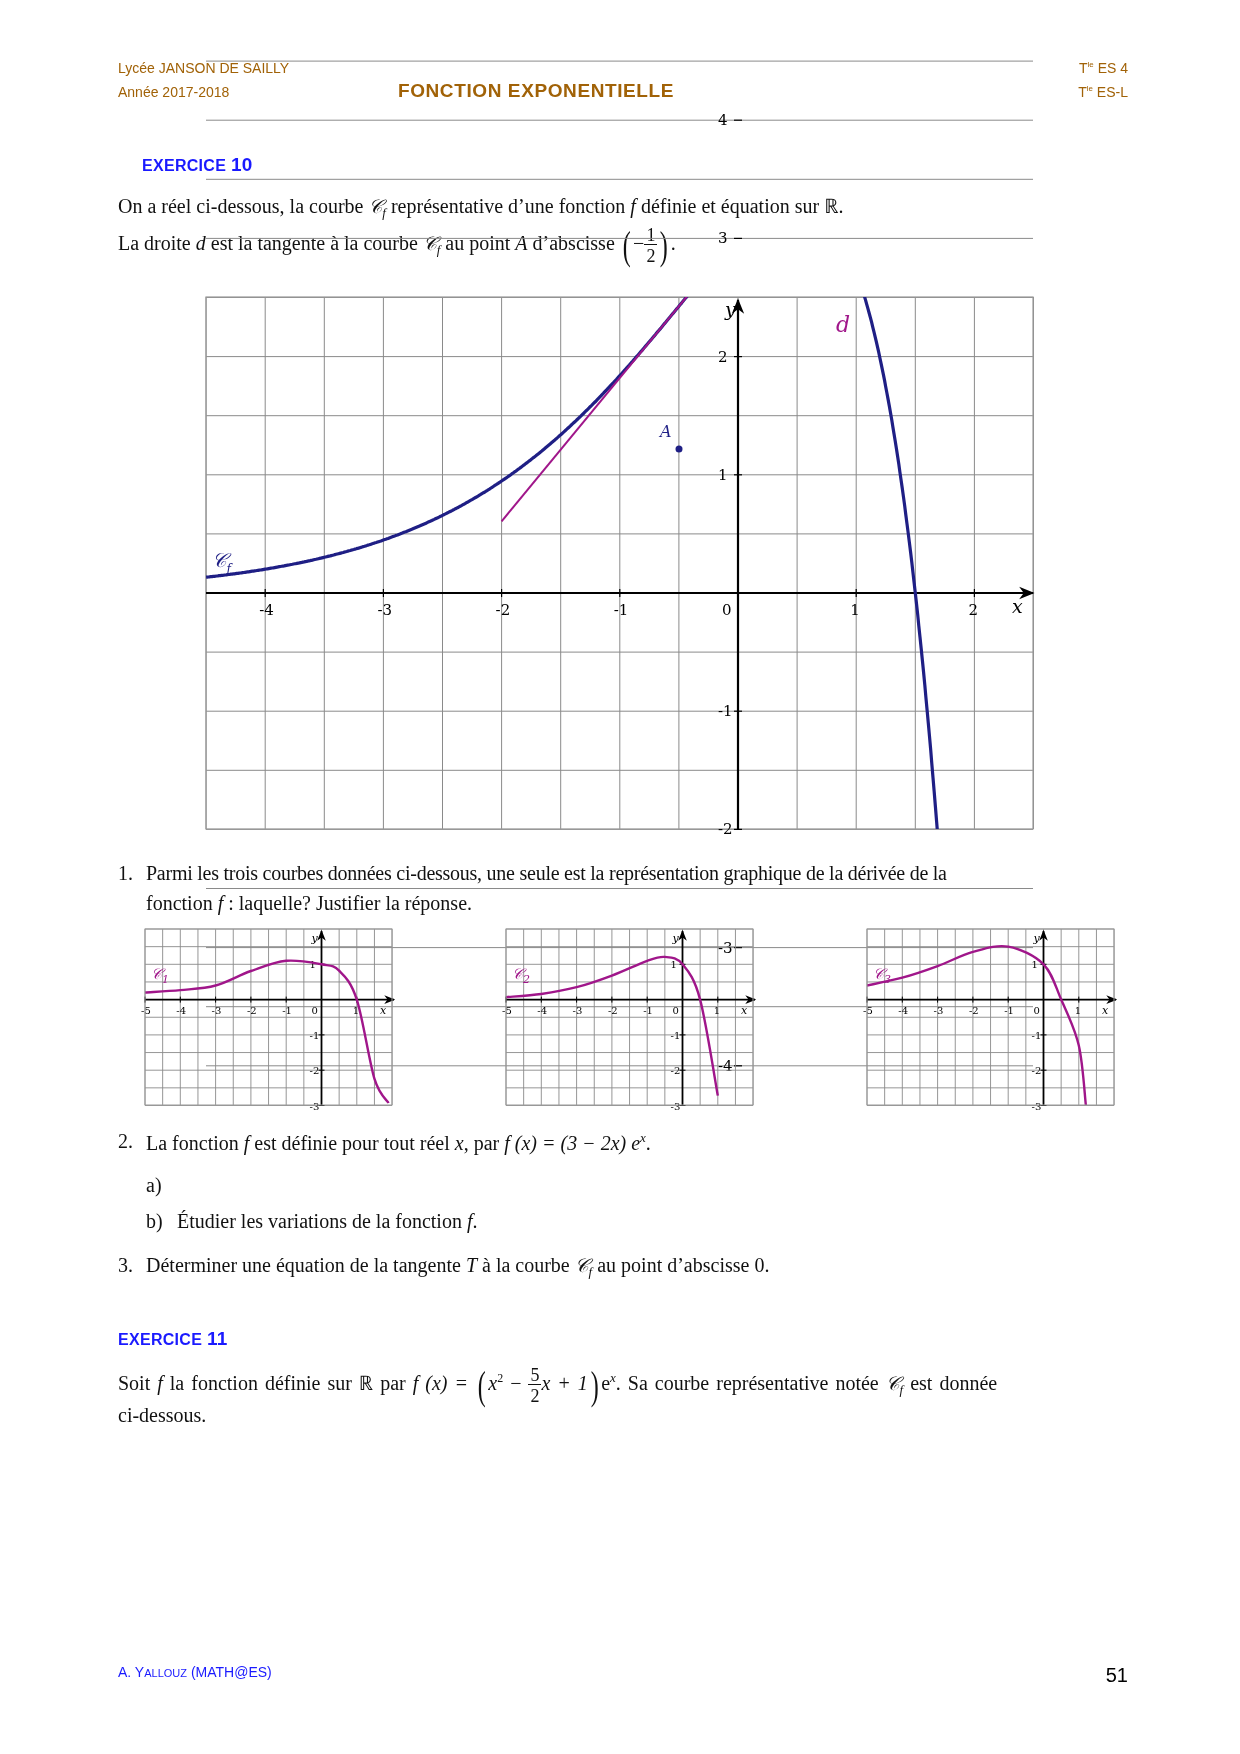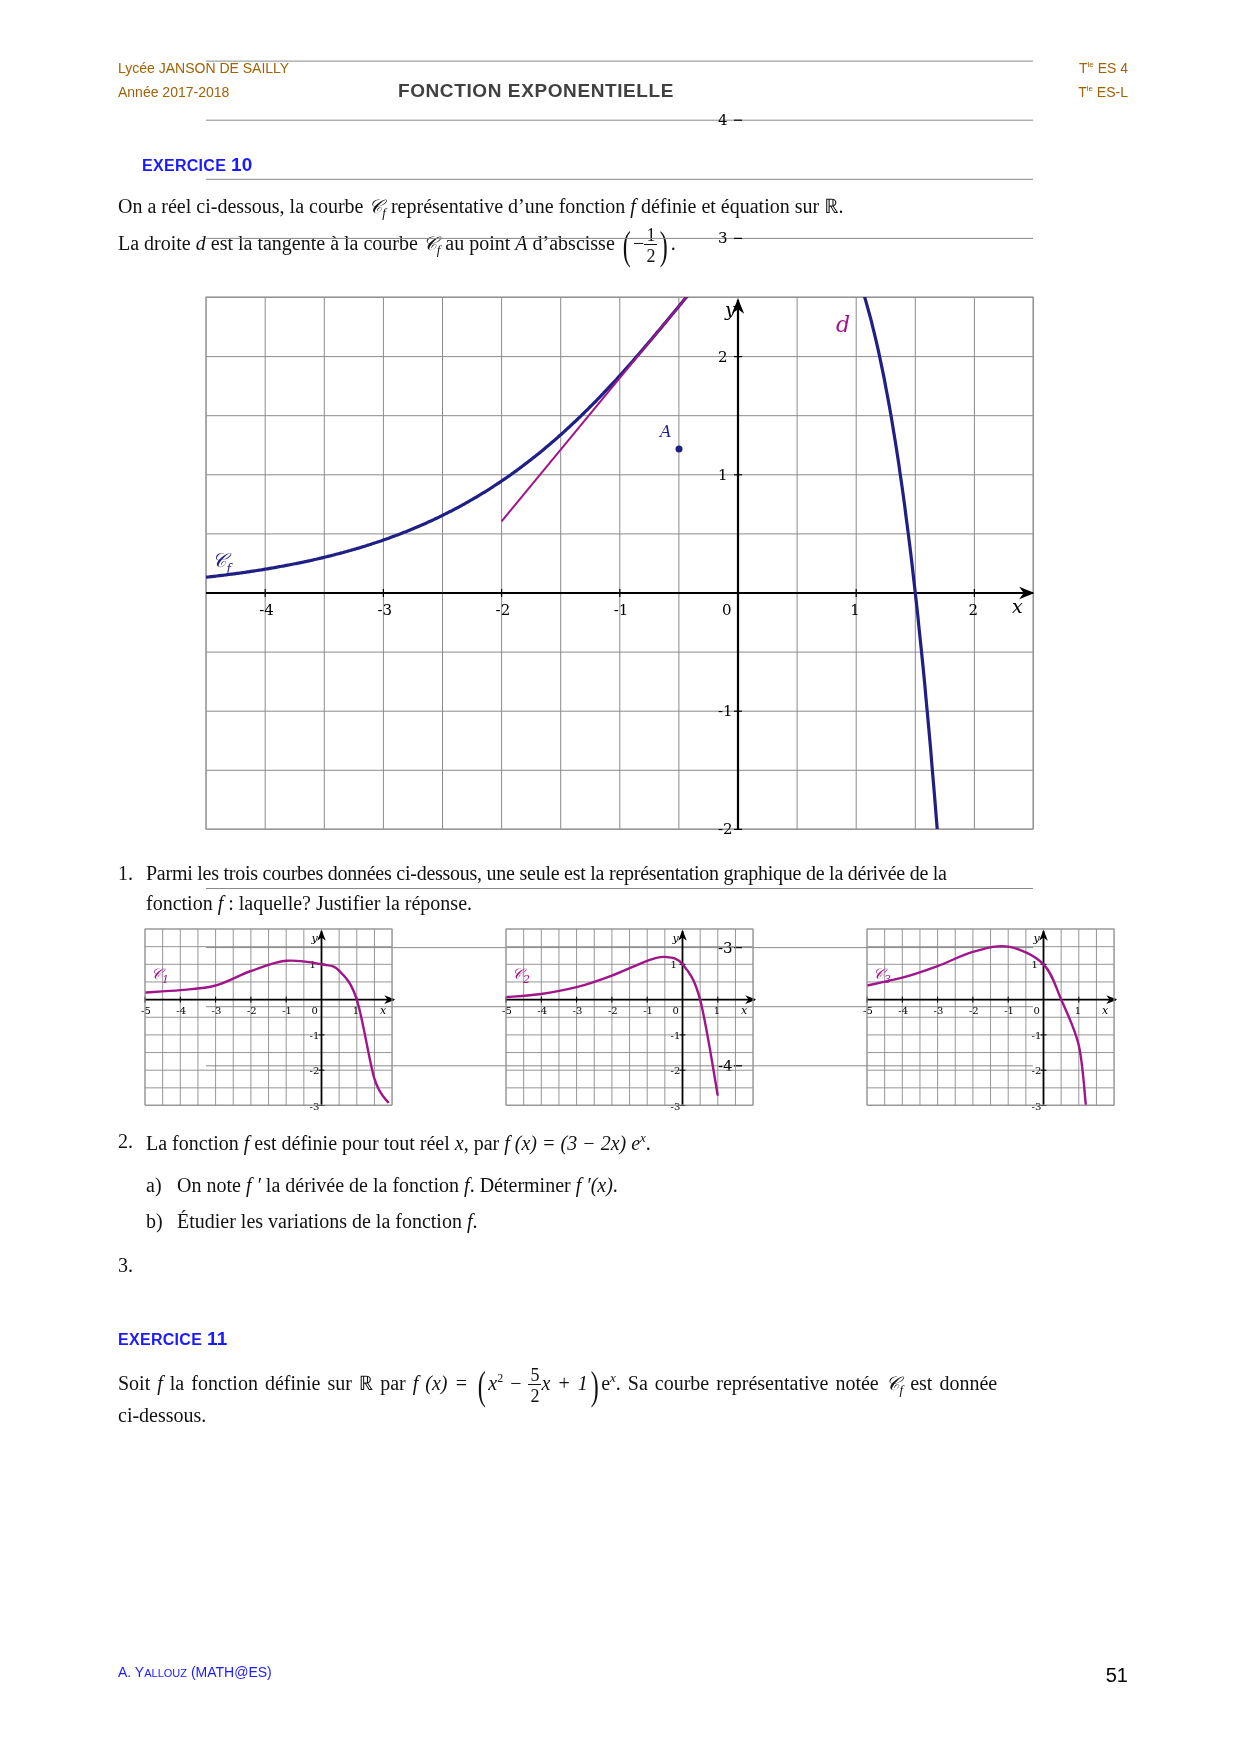--- a/index.html
+++ b/index.html
@@ -1,19 +1,19 @@
 <!DOCTYPE html>
 <html><head>
 <meta charset="utf-8">
 <style>
   html, body { margin:0; padding:0; background:#fff; }
   body { width:1240px; height:1754px; position:relative; overflow:hidden; }
   .page { position:absolute; left:0; top:0; width:1240px; height:1754px; }
   .hdr { position:absolute; font-family:"Liberation Sans", sans-serif; font-size:14px; color:#a16207; }
-  .hdr-title { position:absolute; left:0; width:1072px; top:80px; text-align:center; font-family:"Liberation Sans", sans-serif; font-weight:bold; font-size:19px; letter-spacing:0.6px; color:#404040; }
+  .hdr-title { position:absolute; left:0; width:1072px; top:80px; text-align:center; font-family:"Liberation Sans", sans-serif; font-weight:bold; font-size:19px; letter-spacing:0.6px; color:#a16207; }
   .ex-title { position:absolute; left:118px; font-family:"Liberation Sans", sans-serif; font-weight:bold; font-size:16px; color:#1a1aff; letter-spacing:0.3px; }
   .ex-title .num { font-size:19px; }
   .txt { position:absolute; font-family:"Liberation Serif", serif; font-size:20px; color:#111; white-space:nowrap; }
   .it { font-style:italic; }
   .cal { font-family:"DejaVu Serif", serif; font-style:italic; font-size:19px; }
   .sub { font-size:13px; vertical-align:-4px; font-style:italic; }
   .frac { display:inline-block; vertical-align:middle; text-align:center; line-height:1; }
   .frac .n { display:block; font-size:18px; padding:0 2px; border-bottom:1.3px solid #111; }
   .frac .d { display:block; font-size:18px; padding-top:2px; }
   .paren { font-size:40px; vertical-align:middle; font-weight:100; transform:scaleX(0.6); display:inline-block; }
@@ -318,26 +318,26 @@
   </svg>
 
   <div class="txt" style="left:118px; top:862px;">1.</div>
   <div class="txt" style="left:146px; top:862px; letter-spacing:-0.25px;">Parmi les trois courbes données ci-dessous, une seule est la représentation graphique de la dérivée de la</div>
   <div class="txt" style="left:146px; top:892px;"><span>fonction </span><span class="it">f</span><span> : laquelle? Justifier la réponse.</span></div>
 
   <div class="txt" style="left:118px; top:1130px;">2.</div>
   <div class="txt" style="left:146px; top:1130px;"><span>La fonction </span><span class="it">f</span><span> est définie pour tout réel </span><span class="it">x</span><span>, par </span><span class="it">f (x) = (3 − 2x) e</span><sup class="it" style="font-size:13px;">x</sup><span>.</span></div>
 
   <div class="txt" style="left:146px; top:1174px;">a)</div>
-  <div class="txt" style="left:177px; top:1174px;"><span>On note </span><span class="it">f ′</span><span> la dérivée de la fonction </span><span class="it">f</span><span>. Déterminer </span><span class="it">f ′(x)</span><span>.</span></div>
 
   <div class="txt" style="left:146px; top:1210px;">b)</div>
   <div class="txt" style="left:177px; top:1210px;"><span>Étudier les variations de la fonction </span><span class="it">f</span><span>.</span></div>
 
   <div class="txt" style="left:118px; top:1254px;">3.</div>
+  <div class="txt" style="left:146px; top:1254px;"><span>Déterminer une équation de la tangente </span><span class="it">T</span><span> à la courbe </span><span class="cal">𝒞</span><span class="sub">f</span><span> au point d’abscisse 0.</span></div>
 
   <div class="ex-title" style="top:1328px;">
     <span>EXERCICE</span> <span class="num">11</span>
   </div>
   <div class="txt" style="left:118px; top:1362px; word-spacing:2px;"><span>Soit </span><span class="it">f</span><span> la fonction définie sur ℝ par </span><span class="it">f (x) = </span><span class="paren">(</span><span class="it">x</span><sup style="font-size:12px;">2</sup><span> − </span><span class="frac"><span class="n">5</span><span class="d">2</span></span><span class="it">x + 1</span><span class="paren">)</span><span>e</span><sup class="it" style="font-size:13px;">x</sup><span>. Sa courbe représentative notée </span><span class="cal">𝒞</span><span class="sub">f</span><span> est donnée</span></div>
   <div class="txt" style="left:118px; top:1404px;">ci-dessous.</div>
 
   <div class="footer-l"><span>A. Y</span><span class="sc">ALLOUZ</span><span> (MATH@ES)</span></div>
   <div class="footer-r">51</div>
 </div>

